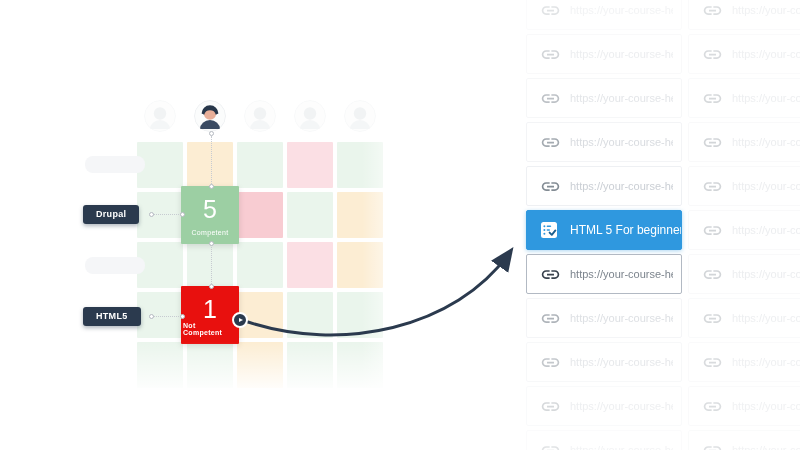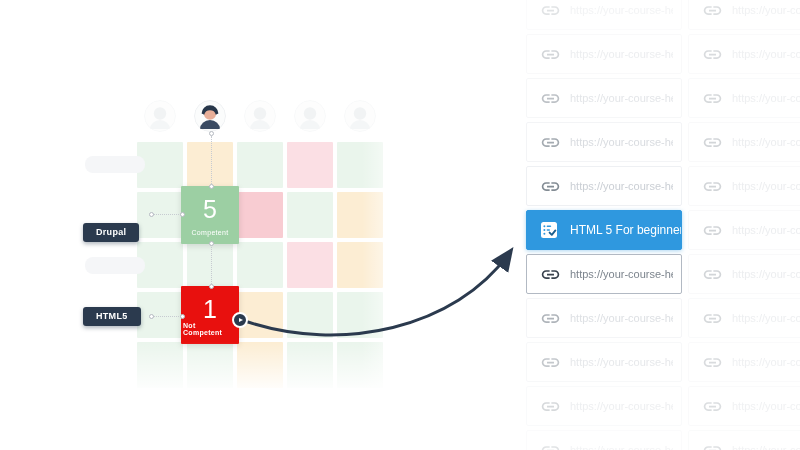--- a/index.html
+++ b/index.html
@@ -168,21 +168,21 @@
   <div class="conn h" style="left:153px;top:316px;width:30px;"></div>
 
   <div class="dot" style="left:209px;top:184px;"></div>
   <div class="dot" style="left:209px;top:241px;"></div>
   <div class="dot" style="left:209px;top:284px;"></div>
   <div class="dot" style="left:180px;top:212px;"></div>
   <div class="dot" style="left:180px;top:314px;"></div>
   <div class="dot" style="left:149px;top:212px;"></div>
   <div class="dot" style="left:149px;top:314px;"></div>
 
-  <div class="badge" style="left:83px;top:223px;">Drupal</div>
+  <div class="badge" style="left:83px;top:205px;">Drupal</div>
   <div class="badge" style="left:83px;top:307px;">HTML5</div>
 
   <div class="fade-right"></div>
   <div class="fade-bottom"></div>
 
   <svg class="arrow-svg" width="285" height="125">
     <defs>
       <marker id="ah" markerWidth="9" markerHeight="8" refX="6" refY="3.5" orient="auto">
         <path class="arrow-head" d="M0,0 L8,3.5 L0,7 Z"></path>
       </marker>

